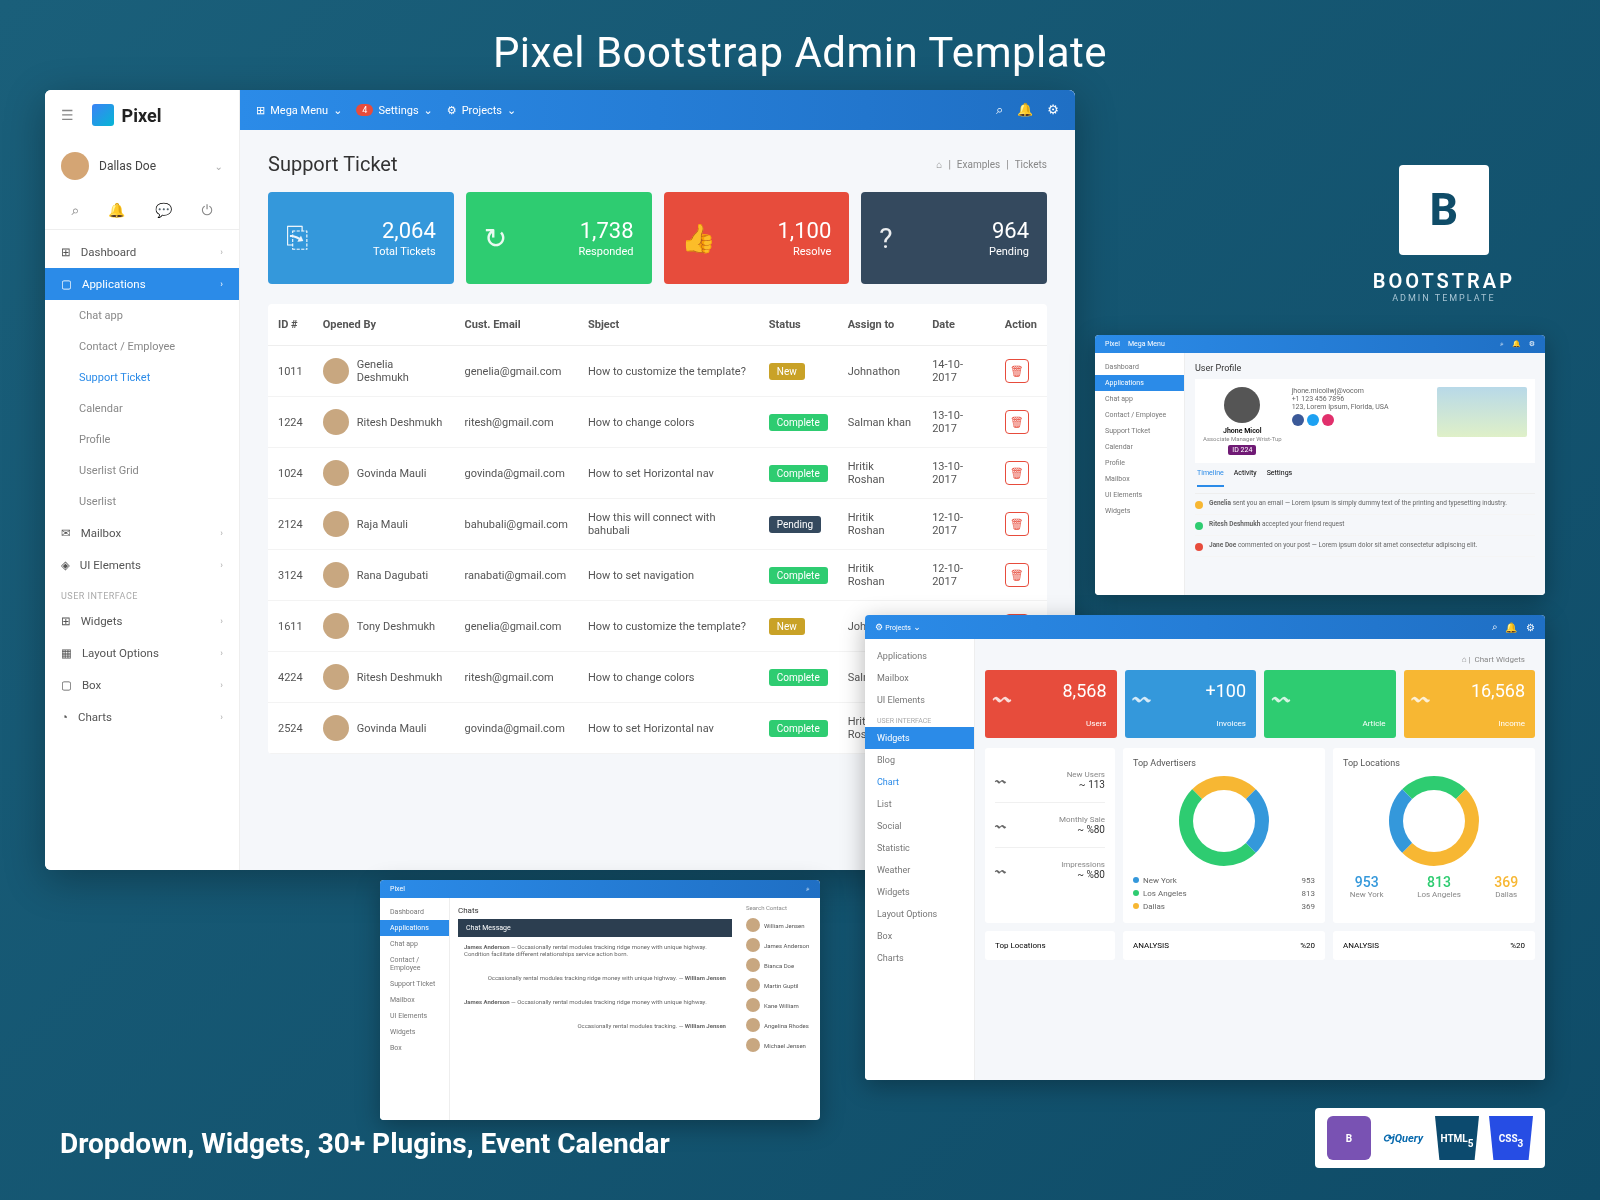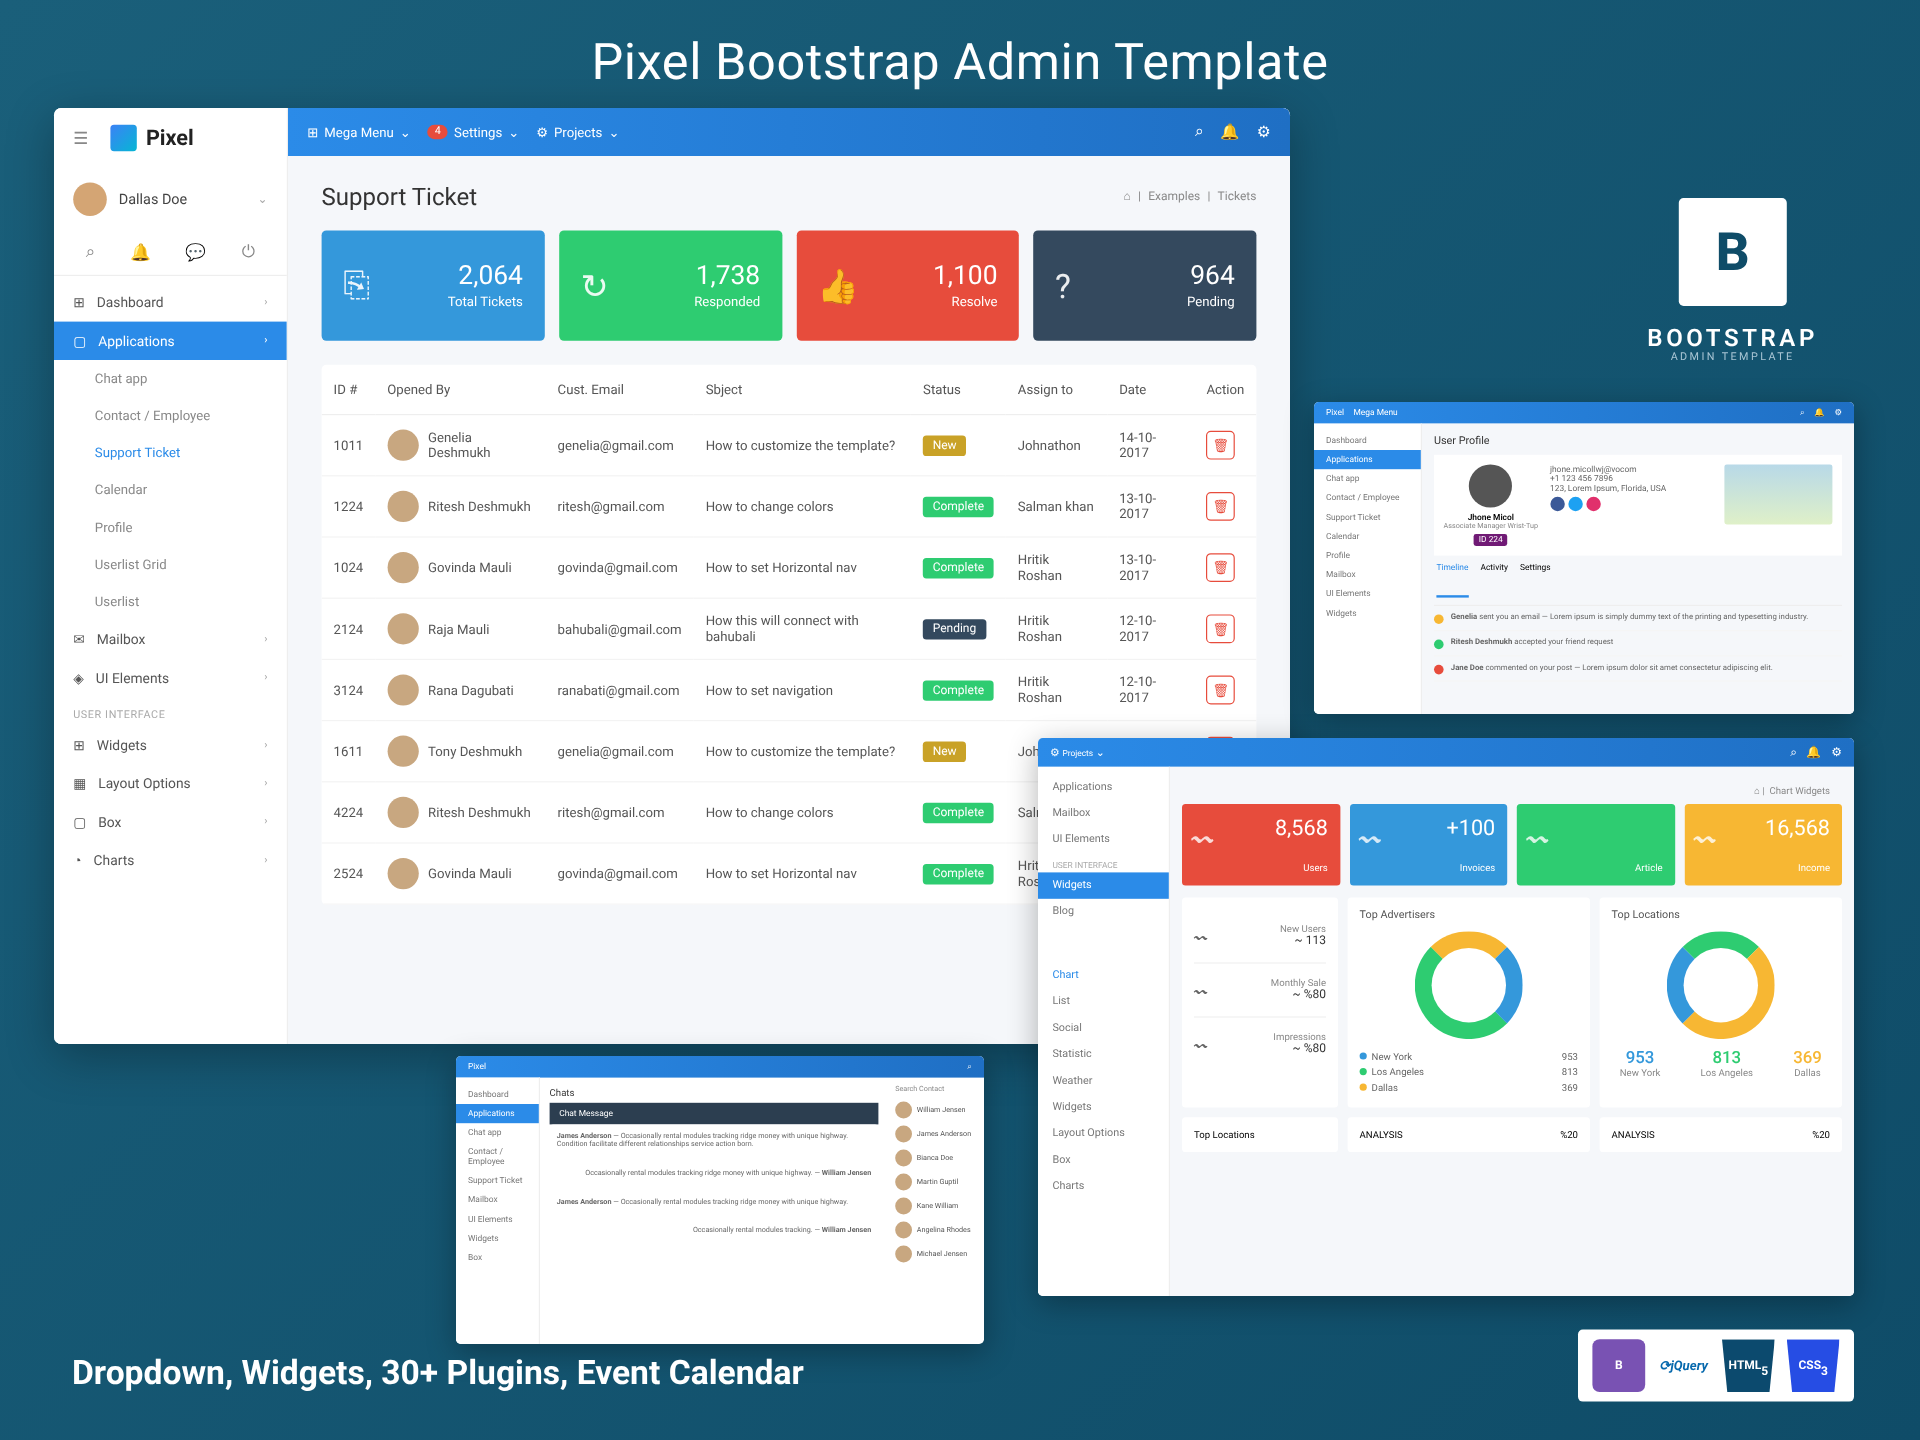--- a/index.html
+++ b/index.html
@@ -46,21 +46,21 @@
 .stat-card.green { background: #2ecc71; }
 .stat-card.red { background: #e74c3c; }
 .stat-card.dark { background: #34495e; }
 .stat-icon { font-size: 28px; opacity: 0.9; }
 .stat-info { text-align: right; }
 .stat-value { font-size: 22px; font-weight: 400; }
 .stat-label { font-size: 11px; margin-top: 2px; }
 
 .table-card { margin: 0 28px; background: #fff; border-radius: 4px; overflow: hidden; }
 .table { width: 100%; border-collapse: collapse; font-size: 11px; }
-.table th { text-align: left; padding: 14px 10px; color: #555; font-weight: 400; border-bottom: 1px solid #eee; font-size: 11px;}
+.table th { text-align: left; padding: 14px 10px; color: #555; font-weight: 700; border-bottom: 1px solid #eee; font-size: 11px;}
 .table td { padding: 12px 10px; color: #555; border-bottom: 1px solid #f3f3f3; vertical-align: middle; }
 .opened-by { display: flex; align-items: center; gap: 8px; }
 .tavatar { width: 26px; height: 26px; border-radius: 50%; background: #c8a780; flex-shrink: 0; }
 .pill { display: inline-block; padding: 3px 8px; border-radius: 3px; color: #fff; font-size: 10px; }
 .pill.new { background: #c9a227; }
 .pill.complete { background: #2ecc71; }
 .pill.pending { background: #34495e; }
 .action-btn { width: 24px; height: 24px; border: 1px solid #e74c3c; border-radius: 4px; display: inline-flex; align-items: center; justify-content: center; color: #e74c3c; font-size: 11px; }
 
 
@@ -460,21 +460,21 @@
           <div>123, Lorem Ipsum, Florida, USA</div>
           <div class="social-row">
             <span class="social-dot" style="background:#3b5998"></span>
             <span class="social-dot" style="background:#1da1f2"></span>
             <span class="social-dot" style="background:#e1306c"></span>
           </div>
         </div>
         <div class="map-thumb"></div>
       </div>
       <div style="display:flex;gap:10px;padding:6px 2px;font-size:7px;border-bottom:1px solid #eee">
-        <span style="color:#2b8be8;border-bottom:2px solid #2b8be8;padding-bottom:19px">Timeline</span>
+        <span style="color:#2b8be8;border-bottom:2px solid #2b8be8;padding-bottom:8px">Timeline</span>
         <span>Activity</span>
         <span>Settings</span>
       </div>
       <div class="timeline-item">
           <span class="tdot" style="background:#f7b733"></span>
           <div><b>Genelia</b> sent you an email — Lorem ipsum is simply dummy text of the printing and typesetting industry.</div>
         </div>
       <div class="timeline-item">
           <span class="tdot" style="background:#2ecc71"></span>
           <div><b>Ritesh Deshmukh</b> accepted your friend request</div>
@@ -495,21 +495,21 @@
     <span style="font-size:10px">⚙</span>
   </div>
   <div class="mini-body">
     <div class="mini-sidebar" id="mini2-sidebar">
         <div class="mini-nav-item">Applications</div>
         <div class="mini-nav-item">Mailbox</div>
         <div class="mini-nav-item">UI Elements</div>
         <div style="font-size: 7px; color: rgb(170, 170, 170); padding: 6px 12px 2px;">USER INTERFACE</div>
         <div class="mini-nav-item active">Widgets</div>
         <div class="mini-nav-item">Blog</div>
-        <div class="mini-nav-item" style="color: rgb(43, 139, 232); margin-top: 31px;">Chart</div>
+        <div class="mini-nav-item" style="color: rgb(43, 139, 232);">Chart</div>
         <div class="mini-nav-item">List</div>
         <div class="mini-nav-item">Social</div>
         <div class="mini-nav-item">Statistic</div>
         <div class="mini-nav-item">Weather</div>
         <div class="mini-nav-item">Widgets</div>
         <div class="mini-nav-item">Layout Options</div>
         <div class="mini-nav-item">Box</div>
         <div class="mini-nav-item">Charts</div>
       </div>
     <div class="mini-main">

